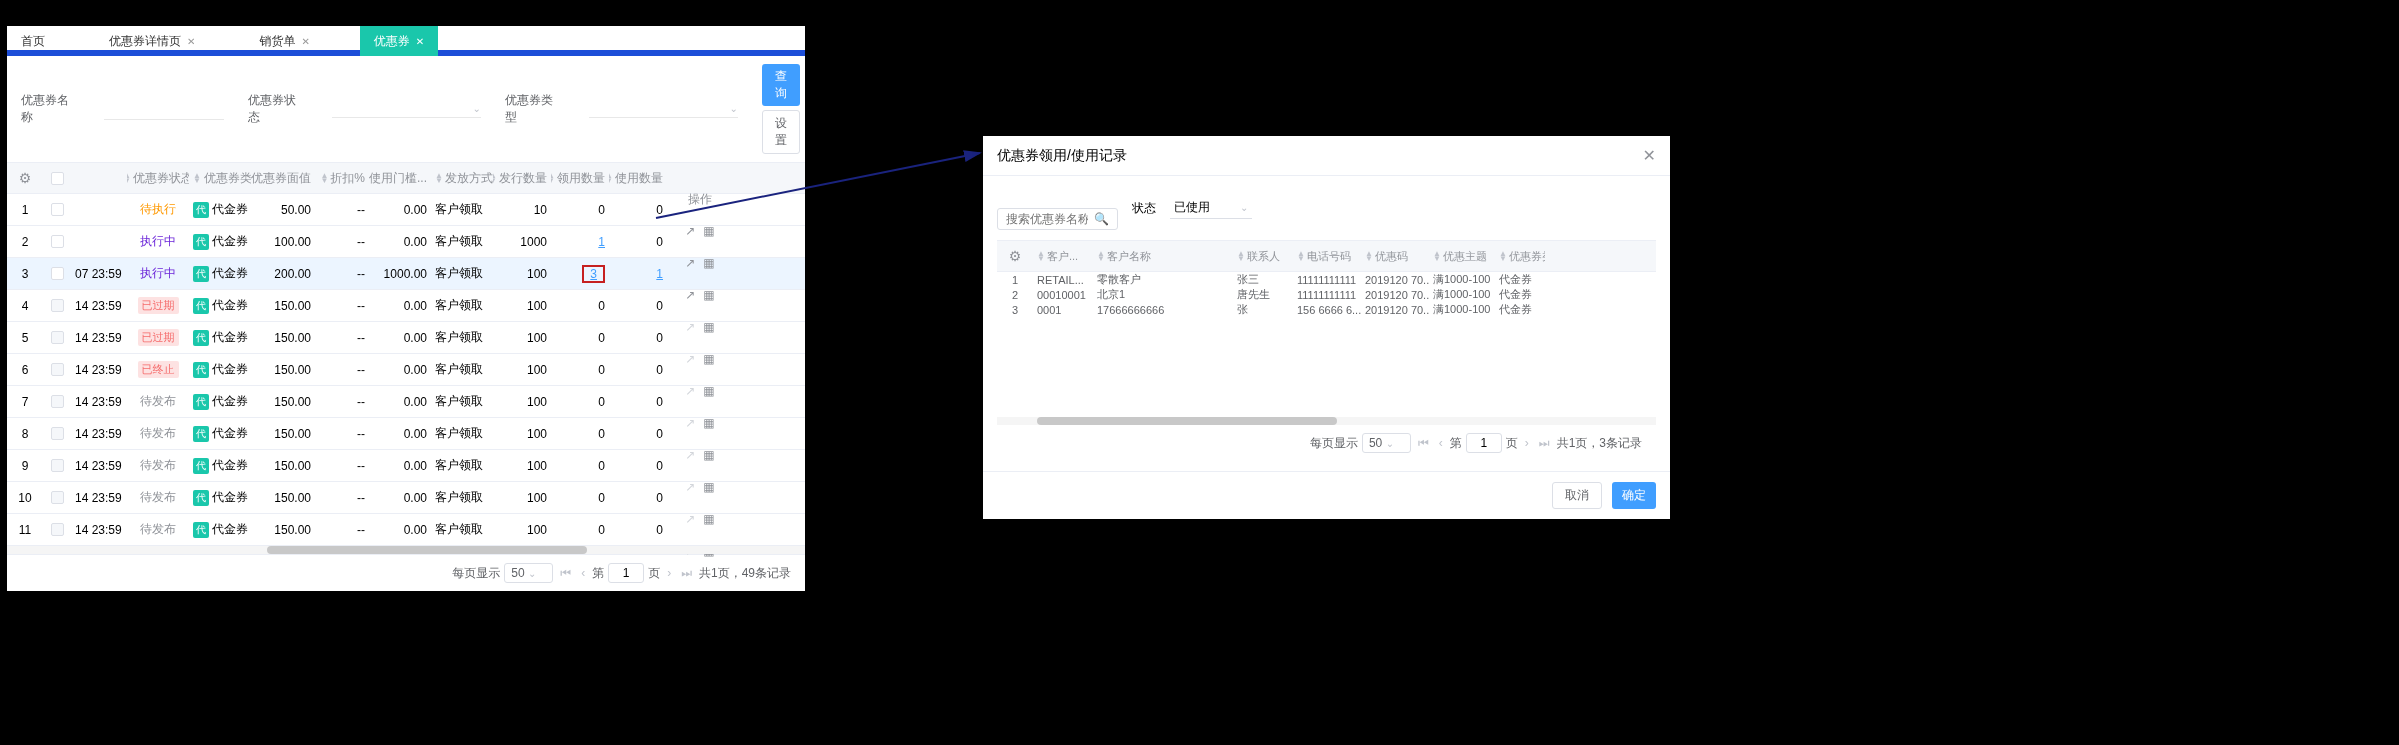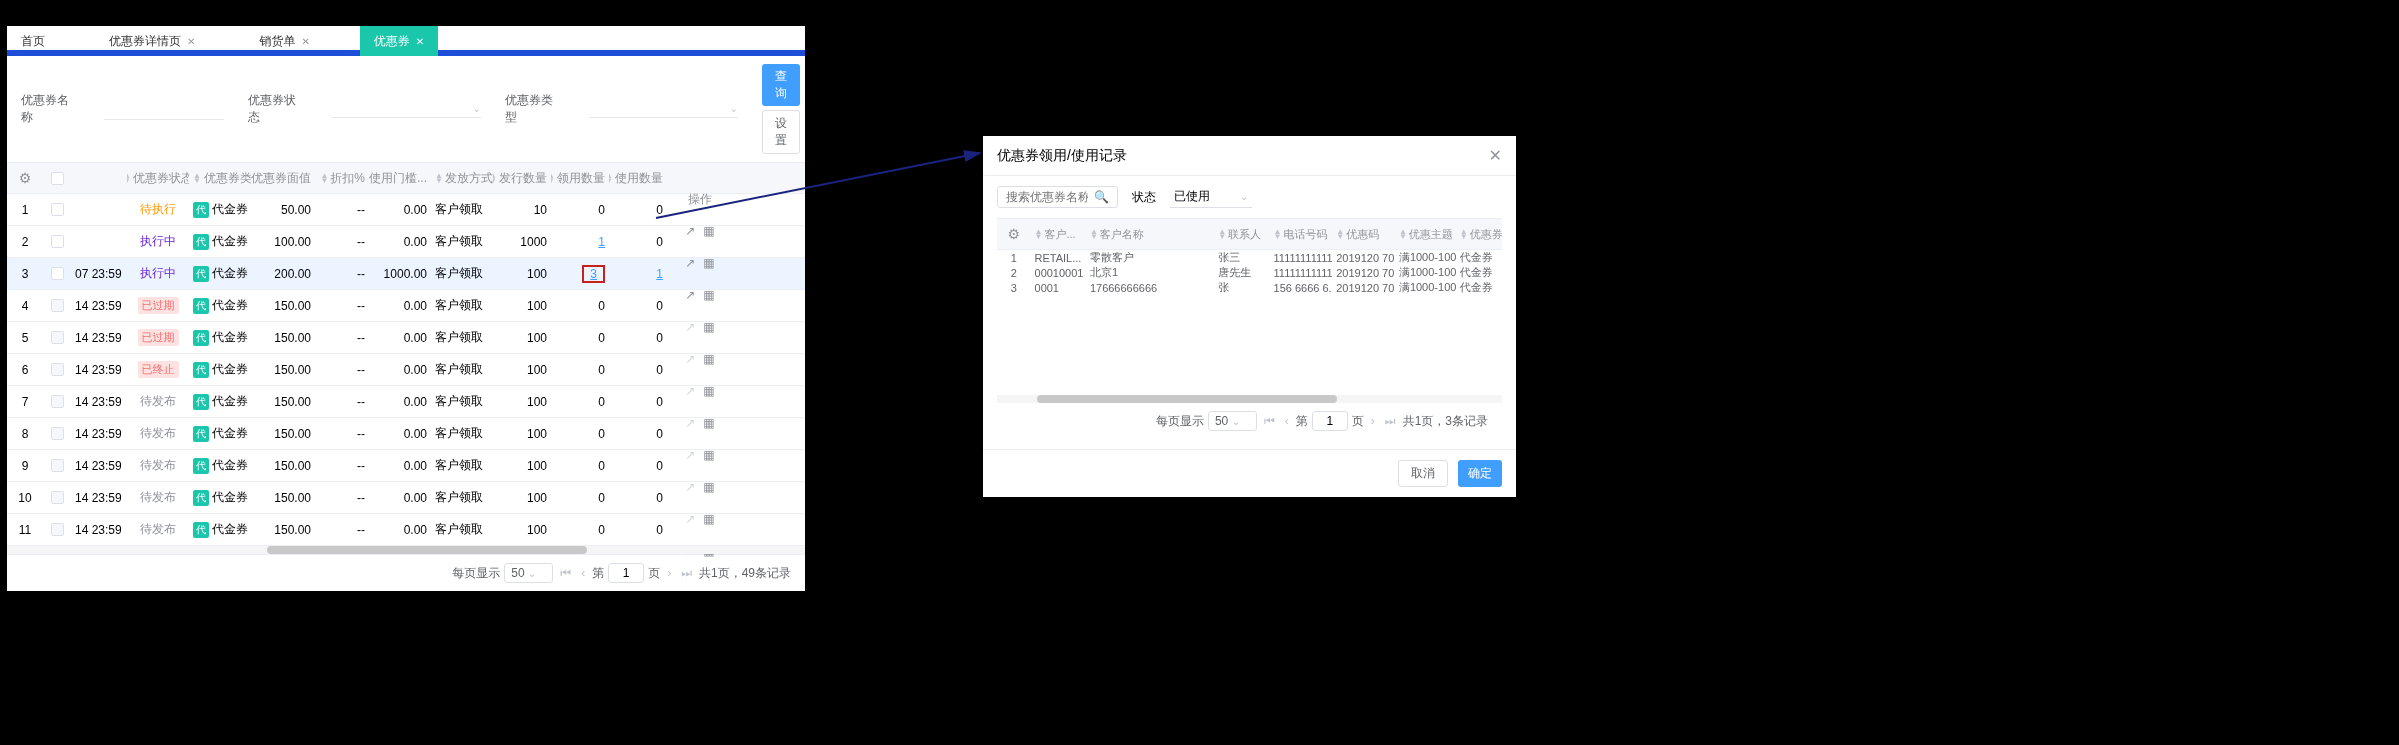--- a/index.html
+++ b/index.html
@@ -62,27 +62,27 @@
     .highlight-box { border: 2px solid #c62020; padding: 0 6px; }
     .op-icon { color: #909399; cursor: pointer; font-size: 12px; }
     .op-icon.disabled { color: #d3d6db; cursor: not-allowed; }
 
     .pagination { display: flex; align-items: center; justify-content: flex-end; gap: 4px; padding: 8px 14px; font-size: 12px; color: #606266; border-top: 1px solid #ebeef5; }
     .page-select { border: 1px solid #dcdfe6; padding: 2px 16px 2px 6px; border-radius: 3px; font-size: 12px; cursor: pointer; position: relative; }
     .page-input { width: 36px; border: 1px solid #dcdfe6; text-align: center; padding: 2px; border-radius: 3px; font-size: 12px; }
     .page-nav { color: #c0c4cc; cursor: pointer; padding: 0 3px; }
 
     
-    .dialog { position: absolute; left: 983px; top: 136px; width: 533px; background: #fff; box-shadow: 0 2px 12px rgba(0,0,0,.1); display: flex; flex-direction: column; }
+    .dialog { position: absolute; left: 983px; top: 136px; width: 687px; background: #fff; box-shadow: 0 2px 12px rgba(0,0,0,.1); display: flex; flex-direction: column; }
     .dialog-header { display: flex; justify-content: space-between; align-items: center; padding: 10px 14px; border-bottom: 1px solid #ebeef5; }
     .dialog-title { font-size: 14px; font-weight: 500; }
     .dialog-close { color: #909399; cursor: pointer; font-size: 16px; }
     .dialog-body { padding: 10px 14px; }
     .dialog-search-row { display: flex; align-items: center; gap: 14px; margin-bottom: 10px; font-size: 12px; }
-    .search-box { border: 1px solid #dcdfe6; border-radius: 3px; display: flex; align-items: center; padding: 3px 8px; gap: 6px; }
+    .search-box { border: 1px solid #dcdfe6; border-radius: 3px; display: flex; align-items: center; padding: 3px 8px; gap: 6px; margin-top: 22px; }
     .search-input { border: none; outline: none; font-size: 12px; width: 82px; }
     .search-icon-s { color: #409eff; cursor: pointer; }
     .status-select { border: none; border-bottom: 1px solid #dcdfe6; display: flex; align-items: center; gap: 30px; padding: 2px 4px; cursor: pointer; }
 
     .dtable .thead, .dtable .tr { display: flex; }
     .dcol-gear { width: 36px; justify-content: center; }
     .dcol-code { width: 60px; justify-content: flex-start; }
     .dcol-name { width: 140px; justify-content: flex-start; }
     .dcol-contact { width: 60px; justify-content: flex-start; }
     .dcol-phone { width: 68px; justify-content: flex-start; }

